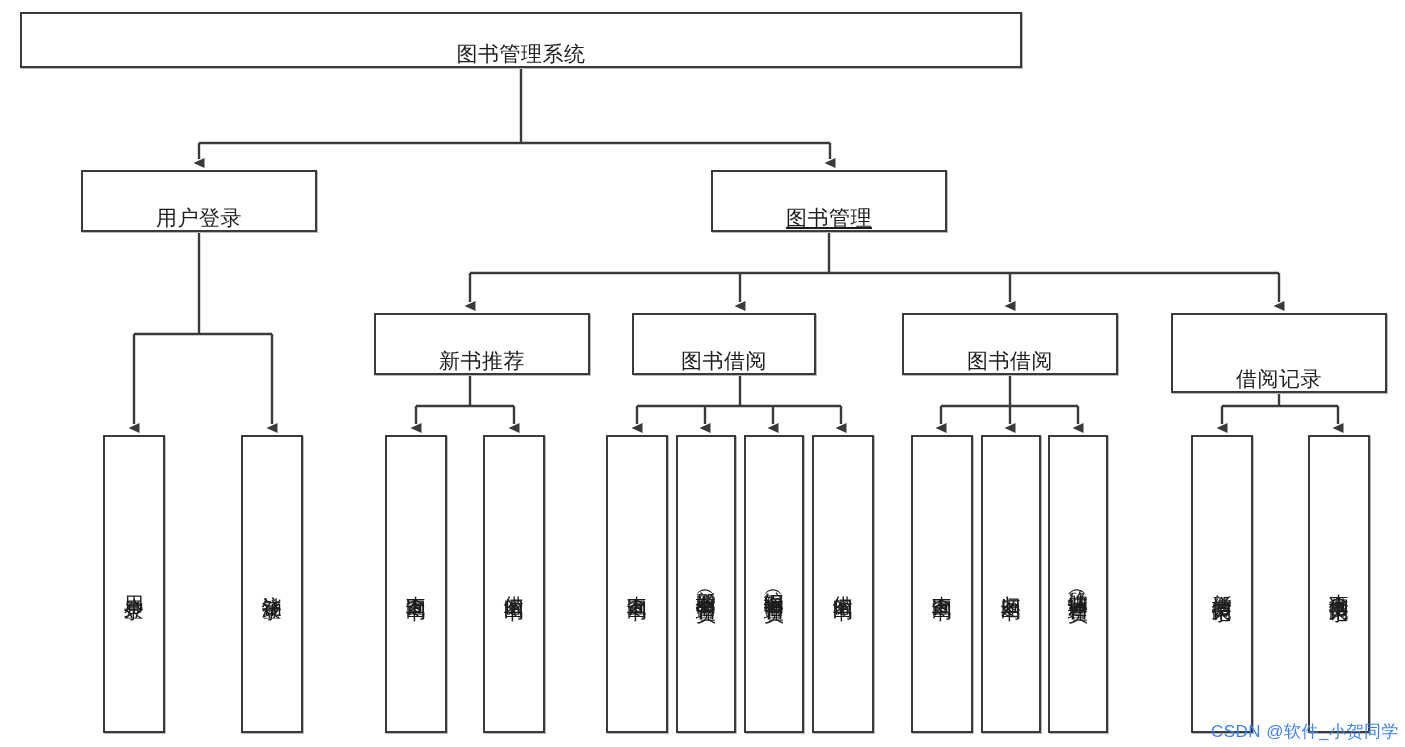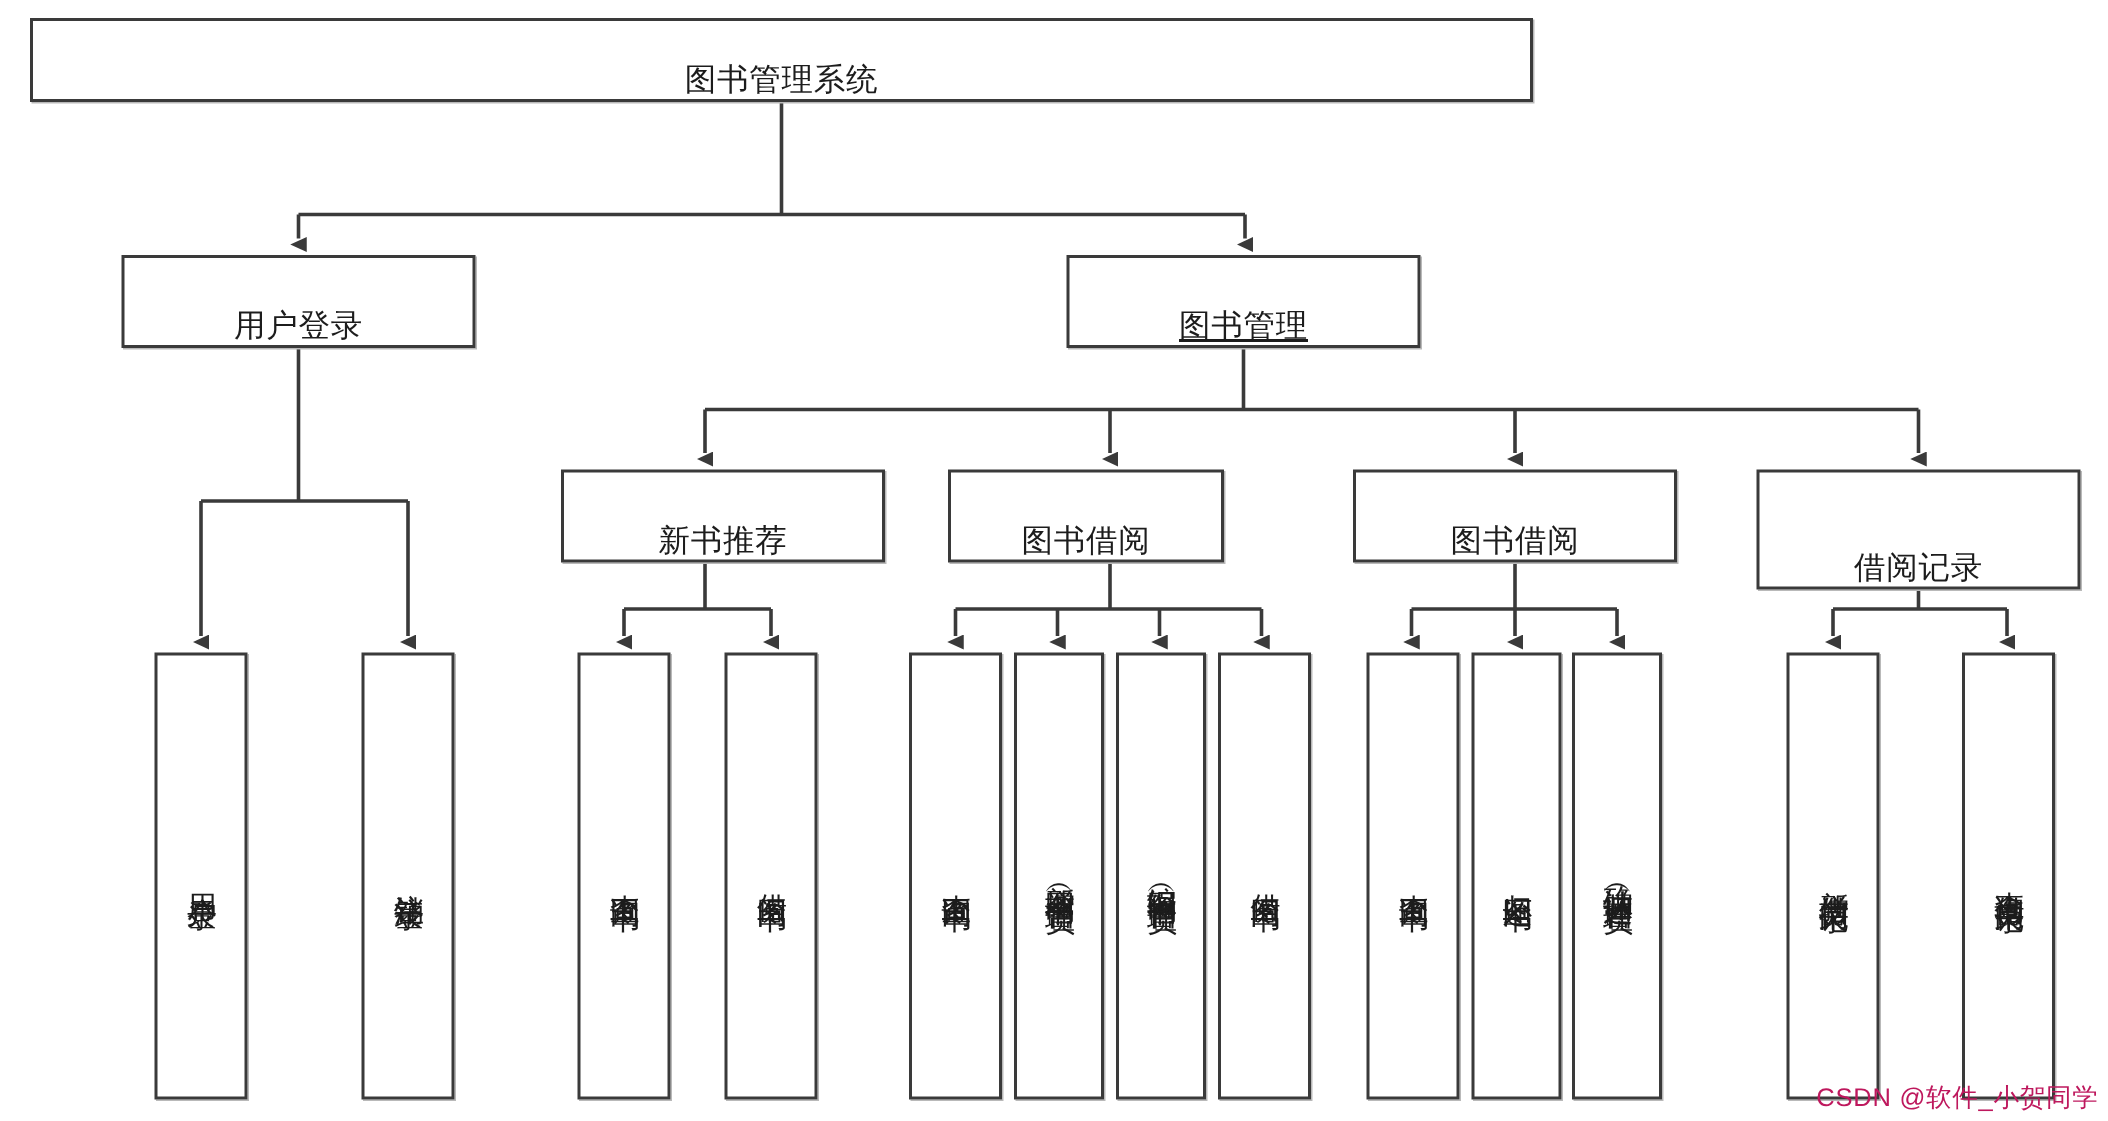--- a/index.html
+++ b/index.html
@@ -56,21 +56,21 @@
     line-height: 1.22;
     letter-spacing: 2px;
     white-space: nowrap;
     text-align: center;
   }
   .watermark {
     position: absolute;
     right: 6px;
     bottom: 4px;
     font-size: 17px;
-    color: #be185d;
+    color: #3b82f6;
     white-space: nowrap;
     letter-spacing: 0.5px;
   }
 </style>
 </head>
 <body>
 
 <div id="canvas">
 
   <svg id="wires" viewBox="0 0 1405 747">

